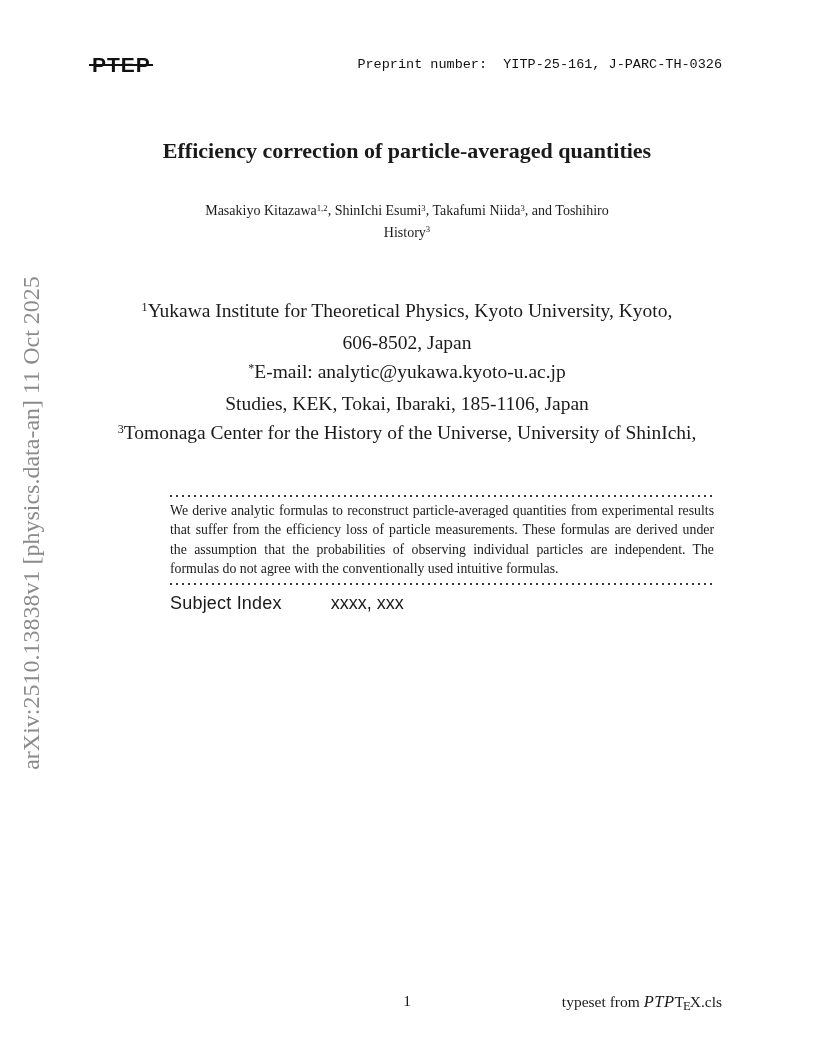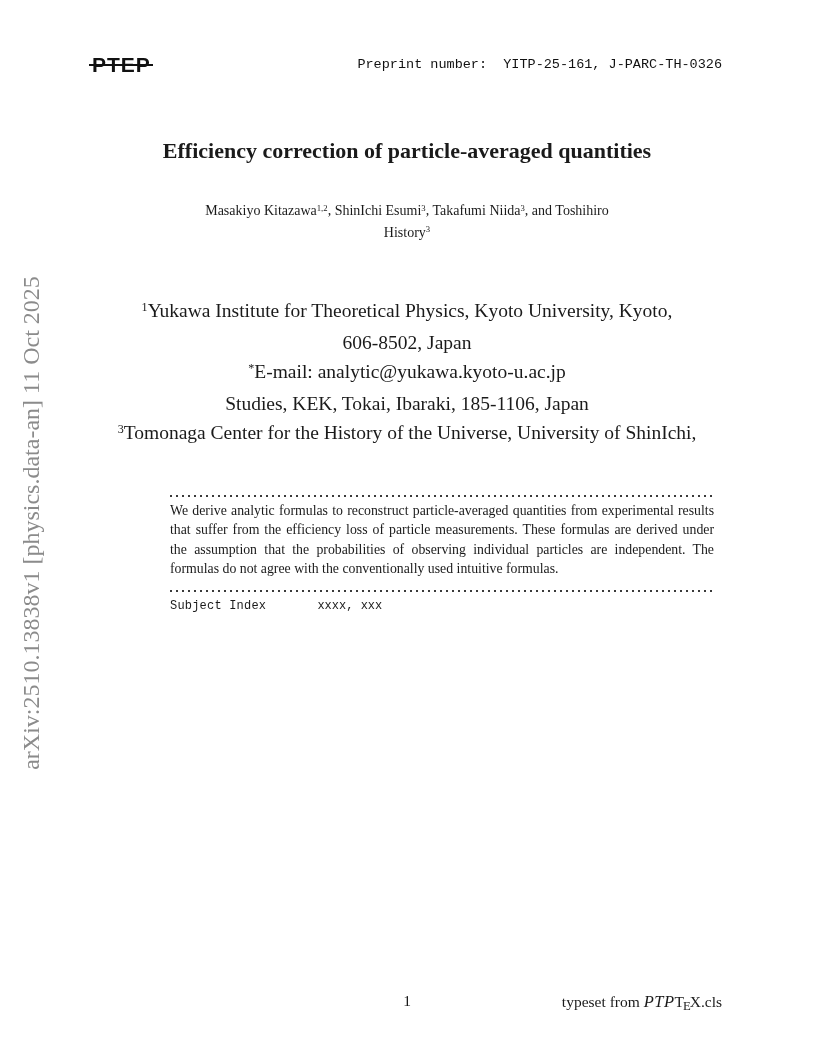--- a/index.html
+++ b/index.html
@@ -67,27 +67,27 @@
     position:absolute;left:170px;top:494px;width:544px;
     font-size:13.8px;line-height:1.4;
   }
   .dotline{
     height:4px;
     background-image:radial-gradient(circle at 1.2px 2px,#3a3a3a 1px,transparent 1.2px);
     background-size:6px 4px;
     background-repeat:repeat-x;
   }
   .abstract-text{
-    margin:3px 0 11px 0;
+    margin:3px 0 4px 0;
     text-align:justify;
   }
   .subject-row{
     margin-top:5px;
-    font-family:Liberation Mono, monospace;
-    font-size:12px;
+    font-family:Liberation Sans, sans-serif;
+    font-size:18px;
   }
   .subject-label{letter-spacing:0.2px;}
   .subject-value{margin-left:44px;}
 
   
   .footer{
     position:absolute;left:92px;top:992px;width:630px;
     font-size:15.5px;height:22px;
   }
   .pagenum{

